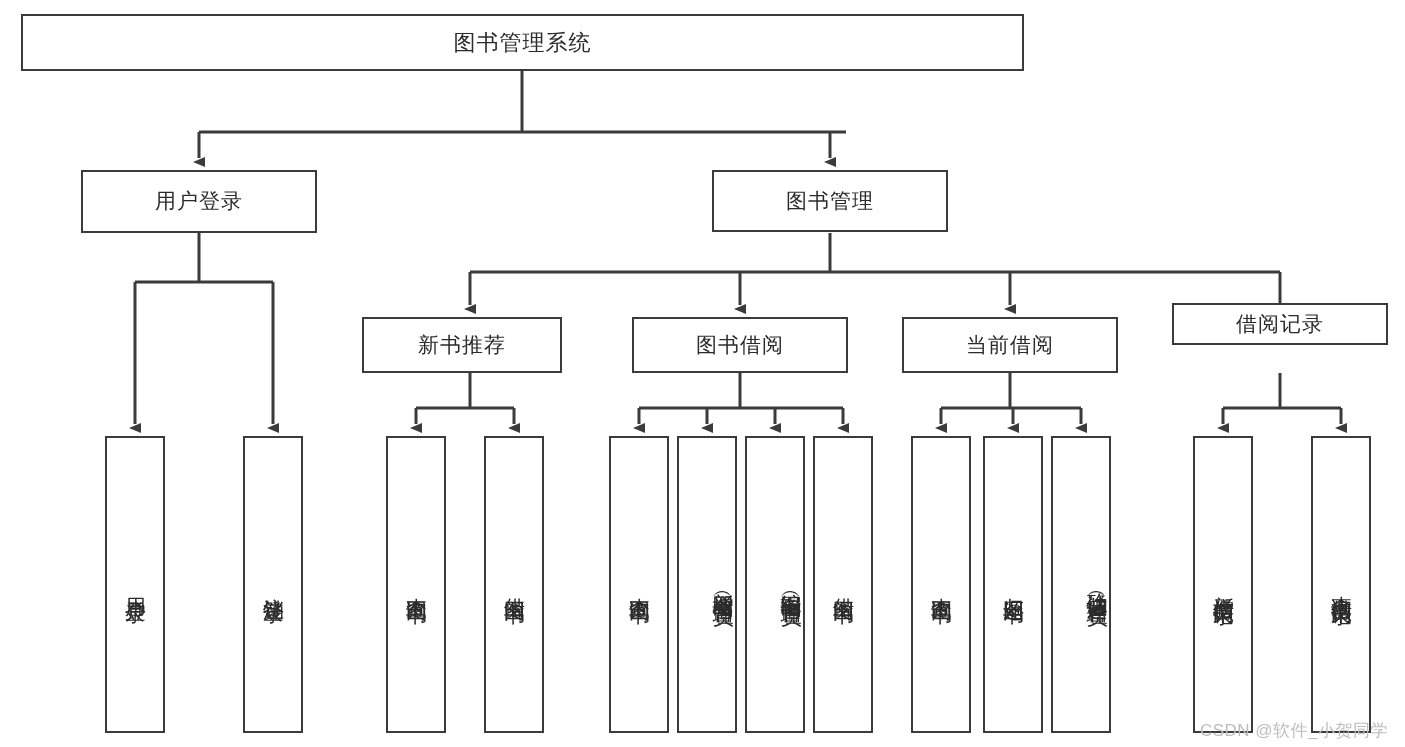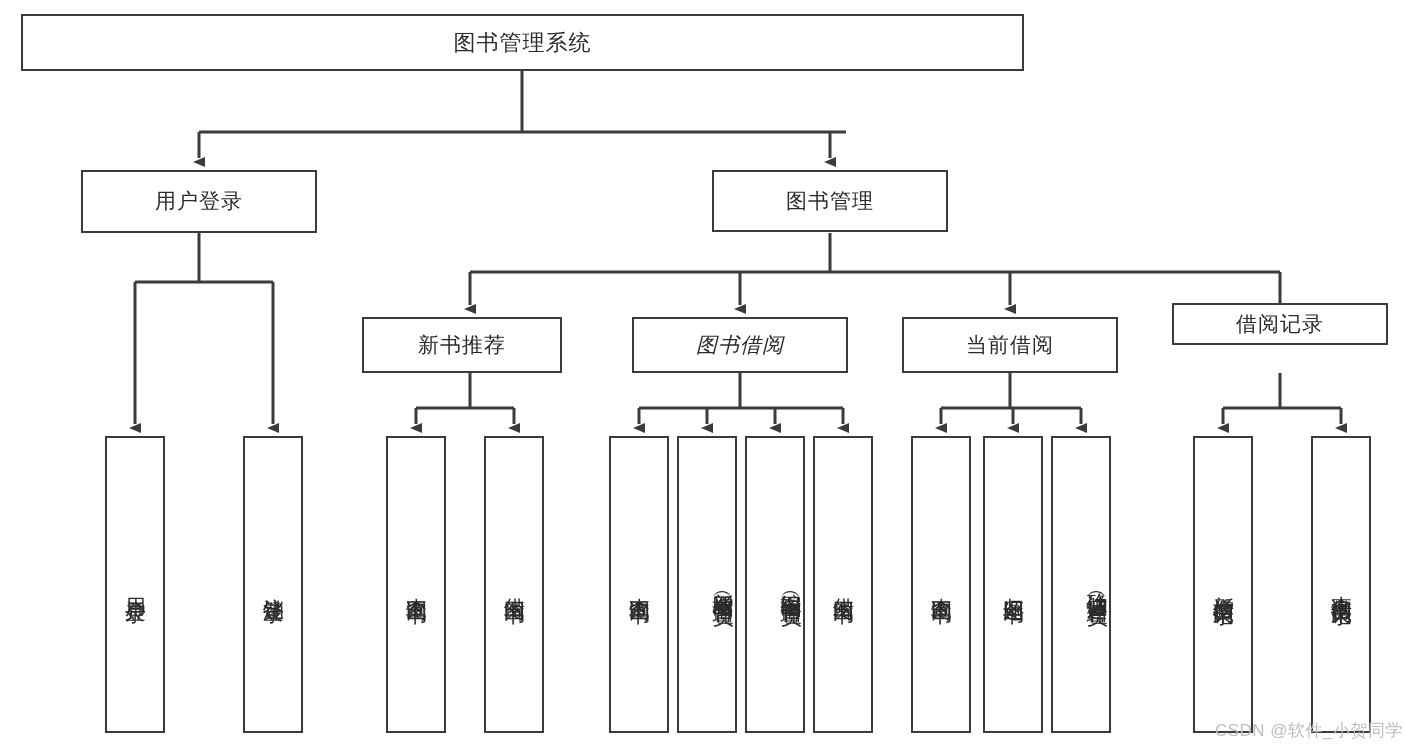--- a/index.html
+++ b/index.html
@@ -54,21 +54,21 @@
     padding: 6px 0;
     letter-spacing: 2px;
   }
   .node.vert > span {
     display: block;
     writing-mode: vertical-rl;
     text-orientation: upright;
   }
   .watermark {
     position: absolute;
-    right: 2px;
+    right: 17px;
     bottom: 5px;
     font-size: 17px;
     color: #bdbdbd;
     letter-spacing: 0.5px;
     white-space: nowrap;
   }
 </style>
 </head>
 <body>
 
@@ -131,21 +131,21 @@
   <div class="node horiz" style="left:81px; top:170px; width:236px; height:63px;">
     <span>用户登录</span>
   </div>
   <div class="node horiz" style="left:712px; top:170px; width:236px; height:62px;">
     <span>图书管理</span>
   </div>
 
   <div class="node horiz" style="left:362px; top:317px; width:200px; height:56px;">
     <span>新书推荐</span>
   </div>
-  <div class="node horiz" style="left:632px; top:317px; width:216px; height:56px;font-style:italic;">
+  <div class="node horiz" style="left:632px; top:317px; width:216px; height:56px;">
     <span>图书借阅</span>
   </div>
   <div class="node horiz" style="left:902px; top:317px; width:216px; height:56px;font-family:Liberation Serif, serif;">
     <span>当前借阅</span>
   </div>
   <div class="node horiz" style="left:1172px; top:303px; width:216px; height:42px;">
     <span>借阅记录</span>
   </div>
 
   <div class="node vert" style="left:105px; top:436px; width:60px; height:297px; align-items:center;">

